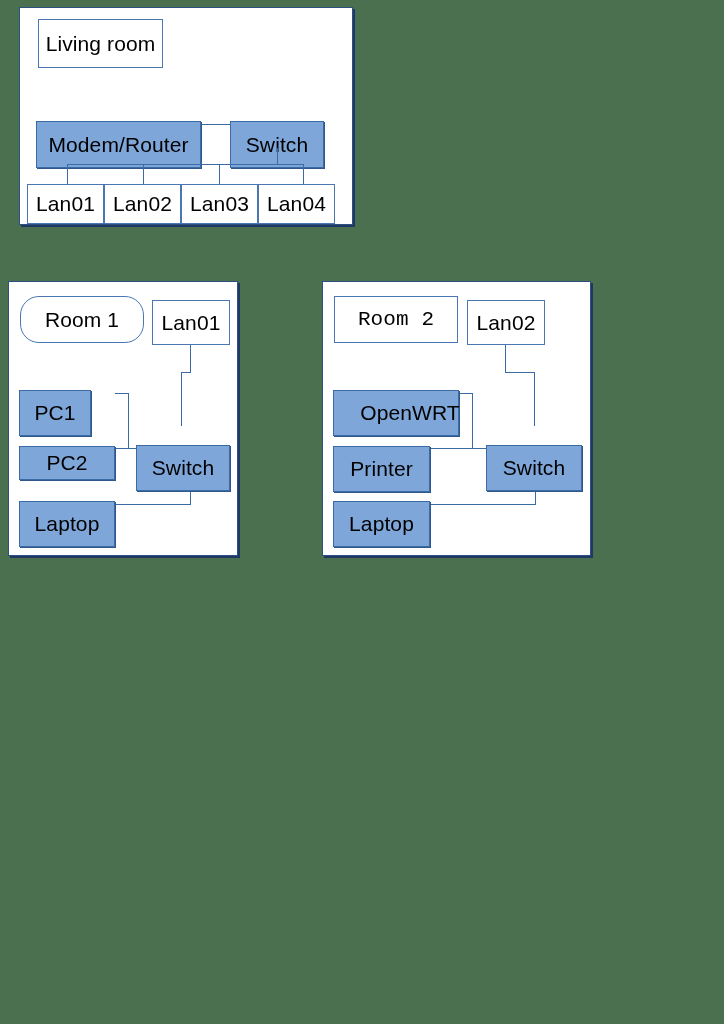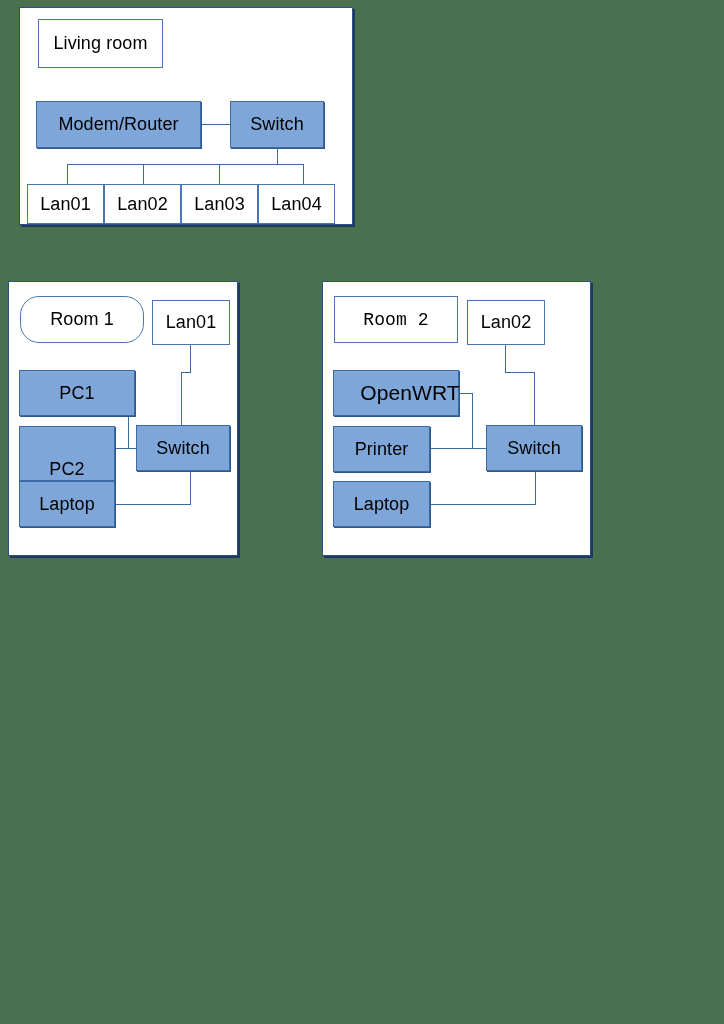--- a/index.html
+++ b/index.html
@@ -47,32 +47,33 @@
 
   .node.plain {
     background: #ffffff;
     border: 1px solid #4a77b4;
   }
 
   .node.filled {
     background: #7ea6d9;
     border: 1px solid #3b6ba5;
     box-shadow: 1px 1px 0 0 #2f598c;
+    margin-top: 20px;
   }
 
   
   .wire {
     position: absolute;
     background: #3b6ba5;
   }
   .wire.h { height: 1px; }
   .wire.v { width: 1px; }
 
   
-  .fs-22 { font-size: 18px; }
+  .fs-22 { font-size: 21px; }
   .fs-21 { font-size: 21px; }
 </style>
 </head>
 <body>
 
 <div id="canvas">
 
   <div class="room-frame" style="left:19px; top:7px; width:334px; height:218px;"></div>
 
   <div class="node plain fs-22" style="left:38px; top:19px; width:125px; height:49px;">
@@ -126,24 +127,24 @@
   <div class="wire v" style="left:181px; top:372px; height:54px;"></div>
 
   <div class="wire h" style="left:115px; top:393px; width:14px;"></div>
   <div class="wire v" style="left:128px; top:393px; height:56px;"></div>
 
   <div class="wire h" style="left:115px; top:448px; width:22px;"></div>
 
   <div class="wire h" style="left:115px; top:504px; width:76px;"></div>
   <div class="wire v" style="left:190px; top:471px; height:34px;"></div>
 
-  <div class="node filled fs-22" style="left:19px; top:370px; width:116px; height:46px;">
+  <div class="node filled fs-22" style="left:19px; top:370px; width:72px; height:46px;">
     <span>PC1</span>
   </div>
-  <div class="node filled fs-22" style="left:19px; top:426px; width:96px; height:55px;align-items:flex-end;">
+  <div class="node filled fs-22" style="left:19px; top:426px; width:96px; height:34px;">
     <span>PC2</span>
   </div>
   <div class="node filled fs-22" style="left:19px; top:481px; width:96px; height:46px;">
     <span>Laptop</span>
   </div>
   <div class="node filled fs-22" style="left:136px; top:425px; width:94px; height:46px;">
     <span>Switch</span>
   </div>
 
   <div class="room-frame" style="left:322px; top:281px; width:269px; height:275px;"></div>

